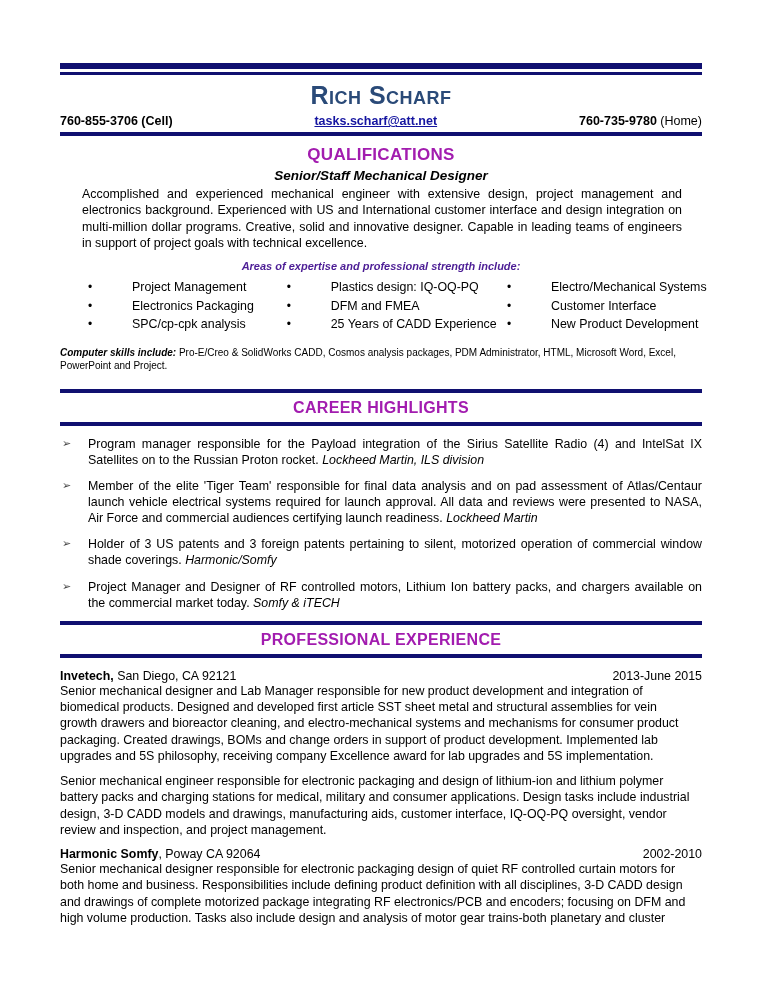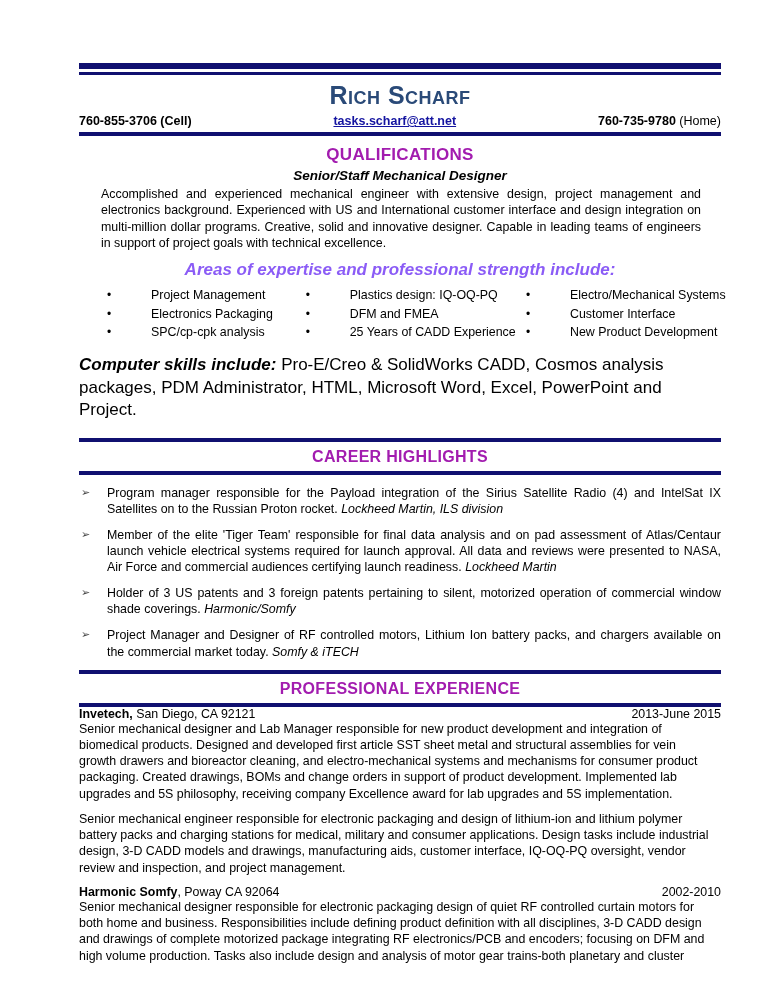--- a/index.html
+++ b/index.html
@@ -10,21 +10,21 @@
   body {
     width: 768px;
     height: 994px;
     font-family: "Liberation Sans", sans-serif;
     color: #000000;
     position: relative;
     overflow: hidden;
   }
   .page {
     position: absolute;
-    left: 79px;
+    left: 60px;
     top: 0;
     width: 642px;
   }
 
   
   .rule-thick {
     height: 6px;
     background: #101070;
     width: 100%;
   }
@@ -103,22 +103,22 @@
     font-size: 12.4px;
     line-height: 1.30;
     text-align: justify;
     margin: 0 0 2px 22px;
     width: 600px;
   }
   .areas-title {
     text-align: center;
     font-weight: bold;
     font-style: italic;
-    color: #8b5cf6;
-    font-size: 17px;
+    color: #4c1d95;
+    font-size: 11px;
     margin-top: 9px;
     margin-bottom: 6px;
   }
   .expertise {
     display: flex;
     margin-left: 28px;
     margin-bottom: 2px;
   }
   .col { }
   .col.c1 { width: 212px; }
@@ -131,21 +131,21 @@
     padding-left: 44px;
     white-space: nowrap;
   }
   .exp-item .dot {
     position: absolute;
     left: 0;
     top: 0;
     font-size: 12px;
   }
   .skills {
-    font-size: 17px;
+    font-size: 10px;
     line-height: 1.32;
     margin-top: 12px;
     width: 620px;
   }
   .skills b {
     font-weight: bold;
     font-style: italic;
   }
 
   
@@ -176,21 +176,21 @@
     font-size: 12.4px;
   }
   .job-head .who b { font-weight: bold; }
   .job-head .dates { white-space: nowrap; }
   .job-desc {
     font-size: 12.4px;
     line-height: 1.31;
     width: 636px;
     margin-top: 0px;
   }
-  .exp-body { }
+  .exp-body { padding-top: 11px; }
 </style>
 </head>
 <body>
 
 <div class="page">
 
   <div class="header-block">
     <div class="rule-thick"></div>
     <div class="gap3"></div>
     <div class="rule-thin"></div>

